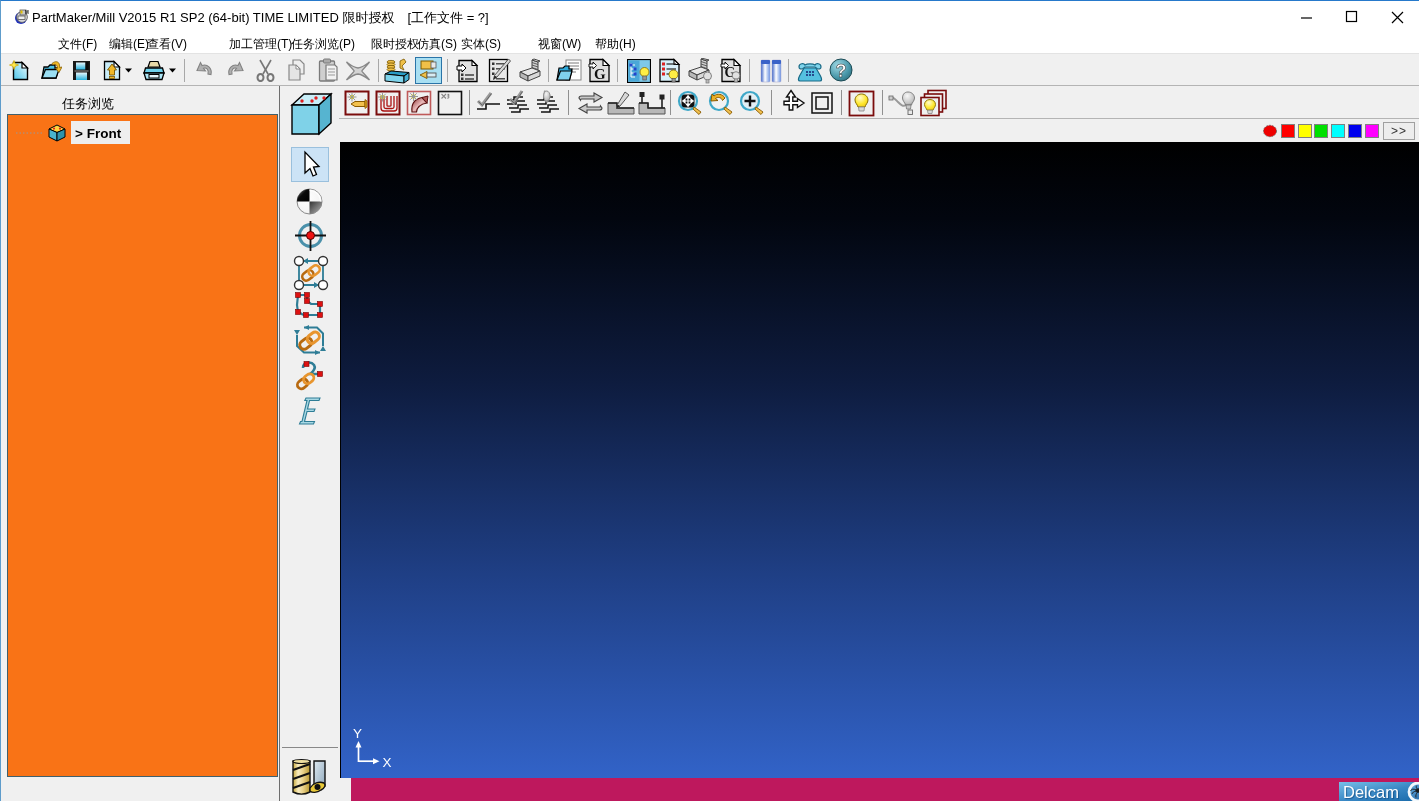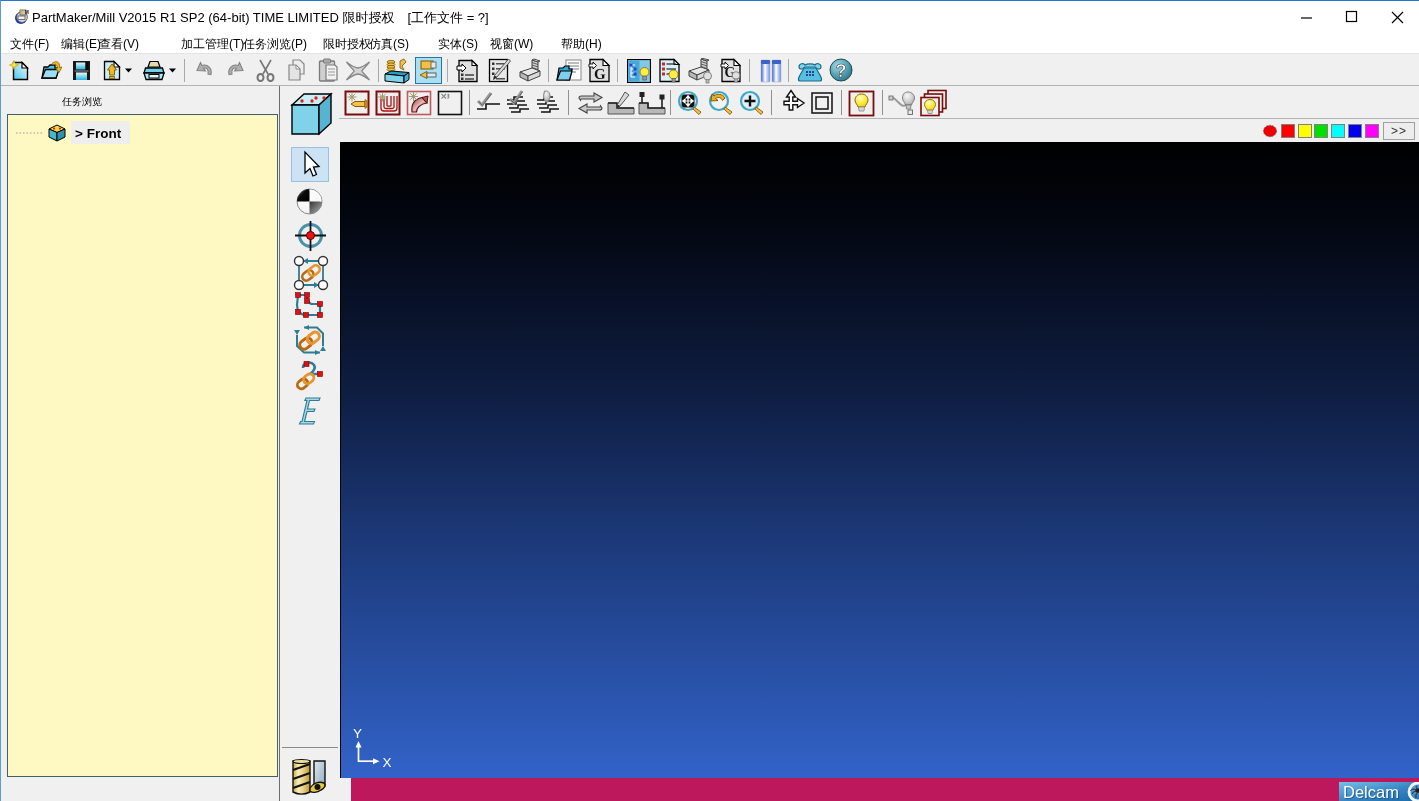--- a/index.html
+++ b/index.html
@@ -2,26 +2,26 @@
 <html><head>
 <meta charset="utf-8">
 <style>
 html,body{margin:0;padding:0;width:1419px;height:801px;overflow:hidden;
 font-family:"Liberation Sans",sans-serif;background:#f0f0f0;}
 *{box-sizing:border-box;}
 #win{position:absolute;left:0;top:0;width:1419px;height:801px;border-top:1px solid #2679cb;border-left:1px solid #5e9ccb;padding-left:16px;}
 #titlebar{position:absolute;left:0;top:0;width:1419px;height:31px;background:#ffffff;}
 #title{position:absolute;left:31px;top:8px;font-size:13px;color:#000;white-space:pre;}
 #menubar{position:absolute;left:0;top:31px;width:1419px;height:21px;background:#ffffff;font-size:12px;color:#000;}
-.mi{position:absolute;top:4px;}
+.mi{position:absolute;top:4px;margin-left:48px;}
 #toolbar1{position:absolute;left:0;top:52px;width:1419px;height:33px;background:#f0f0f0;border-bottom:1px solid #b4b4b4;border-top:1px solid #e3e3e3;}
 .vsep1{position:absolute;top:5px;width:1px;height:23px;background:#a8a8a8;}
 #leftpanel{position:absolute;left:1px;top:85px;width:277px;height:716px;background:#f0f0f0;}
-#lphead{position:absolute;left:60px;top:9px;font-size:10px;color:#000;}
-#treebox{position:absolute;left:5px;top:28px;width:271px;height:663px;background:#fef9c3;border:1px solid #40606c;}
+#lphead{position:absolute;left:60px;top:9px;font-size:13px;color:#000;}
+#treebox{position:absolute;left:5px;top:28px;width:271px;height:663px;background:#f97316;border:1px solid #40606c;}
 #vtoolbar{position:absolute;left:278px;top:85px;width:60px;height:716px;background:#f0f0f0;border-left:1px solid #6e6e6e;}
 #vtb-sep{position:absolute;left:2px;top:661px;width:56px;height:1px;background:#888;}
 #rightarea{position:absolute;left:338px;top:85px;width:1081px;height:716px;}
 #toolbar2{position:absolute;left:0;top:0;width:1081px;height:33px;background:#f0f0f0;border-bottom:1px solid #b4b4b4;}
 .vsep2{position:absolute;top:4px;width:1px;height:25px;background:#909090;}
 #palstrip{position:absolute;left:0;top:33px;width:1081px;height:23px;background:#f0f0f0;}
 .pal{position:absolute;top:5px;width:14px;height:14px;border:1px solid #808080;}
 #palbtn{position:absolute;left:1044px;top:3px;width:32px;height:18px;background:#ededed;border:1px solid #a0a0a0;font-size:12px;color:#333;text-align:center;line-height:16px;letter-spacing:1px;}
 #viewport{position:absolute;left:1px;top:56px;width:1080px;height:636px;background:linear-gradient(to bottom,#000000 0%,#02060f 12%,#0e1c3f 38%,#1f3f85 68%,#3263c8 100%);border-left:1px solid #000;}
 #statusbar{position:absolute;left:12px;top:692px;width:1081px;height:24px;background:#be185d;}
@@ -52,23 +52,23 @@
       </svg>
 </div>
 <div id="menubar">
   <span class="mi" style="left:9px">文件(F)</span>
   <span class="mi" style="left:60px">编辑(E)</span>
   <span class="mi" style="left:98px">查看(V)</span>
   <span class="mi" style="left:180px">加工管理(T)</span>
   <span class="mi" style="left:242px">任务浏览(P)</span>
   <span class="mi" style="left:322px">限时授权</span>
   <span class="mi" style="left:368px">仿真(S)</span>
-  <span class="mi" style="left:437px">实体(S)</span>
+  <span class="mi" style="left:412px">实体(S)</span>
   <span class="mi" style="left:489px">视窗(W)</span>
-  <span class="mi" style="left:560px">帮助(H)</span>
+  <span class="mi" style="left:546px">帮助(H)</span>
 </div>
 <div id="toolbar1">
 <svg class="icon" style="left:8px;top:6px" width="21" height="21" viewBox="0 0 21 21">
  <defs>
           <linearGradient id="cyp" x1="0" y1="1" x2="1" y2="0">
             <stop offset="0" stop-color="#4cc4e8"></stop>
             <stop offset="0.6" stop-color="#aee6f6"></stop>
             <stop offset="1" stop-color="#ffffff"></stop>
           </linearGradient>
         </defs>

